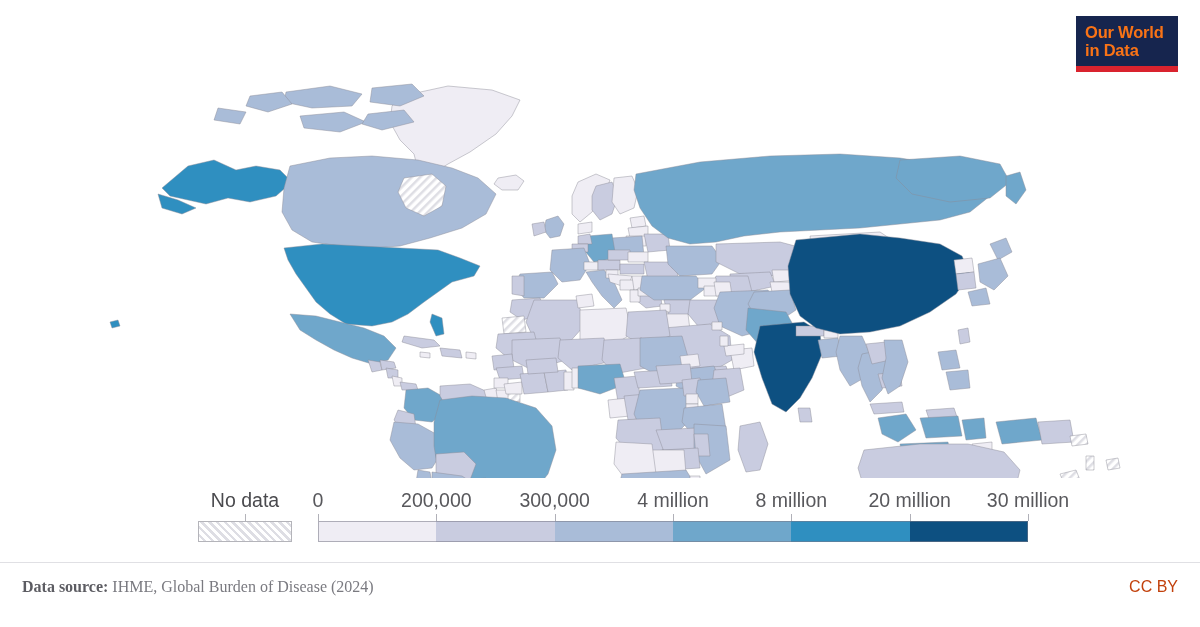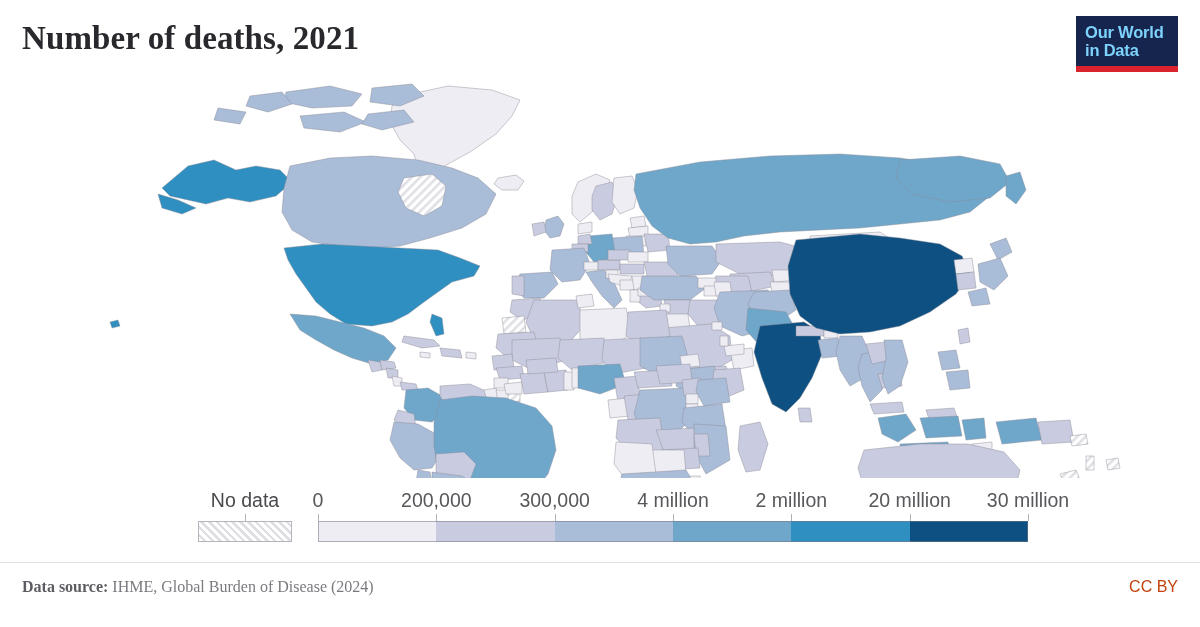--- a/index.html
+++ b/index.html
@@ -37,21 +37,21 @@
     right: 22px;
     top: 16px;
     width: 102px;
     height: 56px;
     background: #16254e;
     box-sizing: border-box;
     padding: 7px 0 0 0;
     text-align: left;
   }
   .logo-line {
-    color: #7dd3fc;
+    color: #f97316;
     font-family: "Liberation Sans", sans-serif;
     font-size: 16.5px;
     font-weight: 700;
     line-height: 18px;
     padding-left: 9px;
     letter-spacing: -0.2px;
   }
   .logo-bar {
     position: absolute;
     left: 0;
@@ -187,21 +187,20 @@
     font-size: 16px;
     color: #c2410c;
     white-space: nowrap;
   }
 </style>
 </head>
 <body>
 
 <div class="page">
 
-  <div class="title">Number of deaths, 2021</div>
 
   <div class="logo">
     <div class="logo-line">Our World</div>
     <div class="logo-line">in Data</div>
     <div class="logo-bar"></div>
   </div>
 
   <div class="map-wrap">
     <svg viewBox="0 0 1200 400" width="1200" height="400" xmlns="http://www.w3.org/2000/svg">
         <defs>
@@ -399,21 +398,21 @@
 
   <div class="legend">
     <div class="nodata-label">No data</div>
     <div class="nodata-tick"></div>
     <div class="nodata-swatch"></div>
     <div class="legend-labels" id="legend-labels">
         <div class="legend-label" style="left: 310px;">0</div>
         <div class="legend-label" style="left: 428.333px;">200,000</div>
         <div class="legend-label" style="left: 546.667px;">300,000</div>
         <div class="legend-label" style="left: 665px;">4 million</div>
-        <div class="legend-label" style="left: 783.333px;">2 million</div>
+        <div class="legend-label" style="left: 783.333px;">8 million</div>
         <div class="legend-label" style="left: 901.667px;">20 million</div>
         <div class="legend-label" style="left: 1020px;">30 million</div>
       </div>
     <div class="scale" id="legend-scale">
         <div class="scale-seg" title="0 to 100,000" style="background: rgb(239, 237, 244); width: 118.333px;"></div>
         <div class="scale-seg" title="100,000 to 300,000" style="background: rgb(201, 204, 224); width: 118.333px;"></div>
         <div class="scale-seg" title="300,000 to 1 million" style="background: rgb(169, 188, 216); width: 118.333px;"></div>
         <div class="scale-seg" title="1 million to 3 million" style="background: rgb(111, 167, 203); width: 118.333px;"></div>
         <div class="scale-seg" title="3 million to 10 million" style="background: rgb(47, 143, 192); width: 118.333px;"></div>
         <div class="scale-seg" title="10 million to 30 million" style="background: rgb(13, 80, 129); width: 118.333px;"></div>

